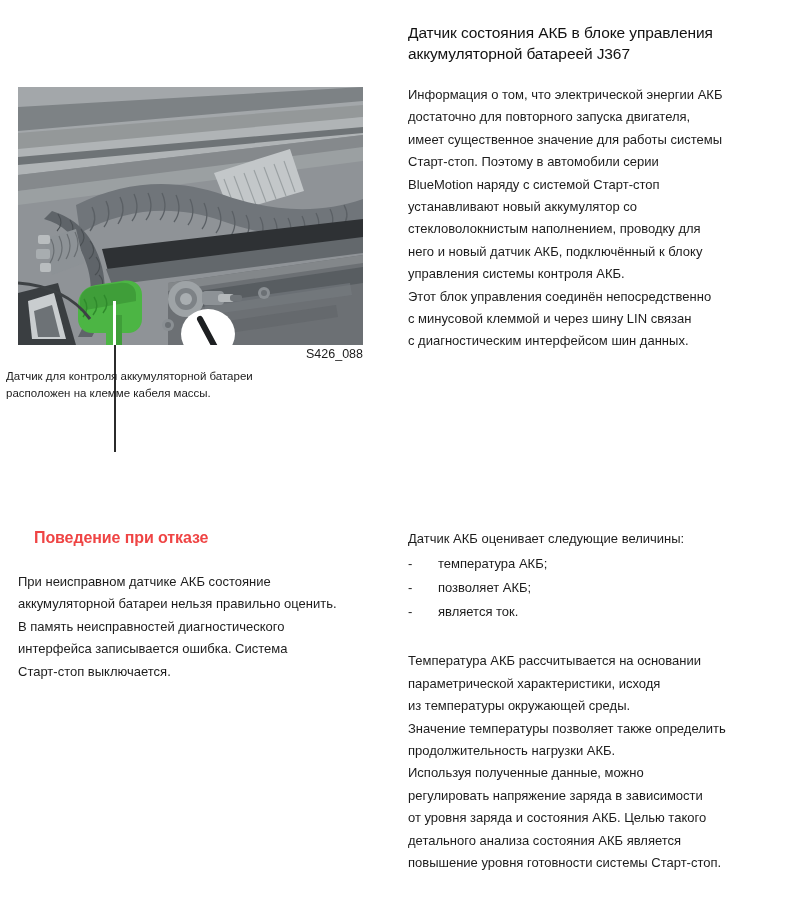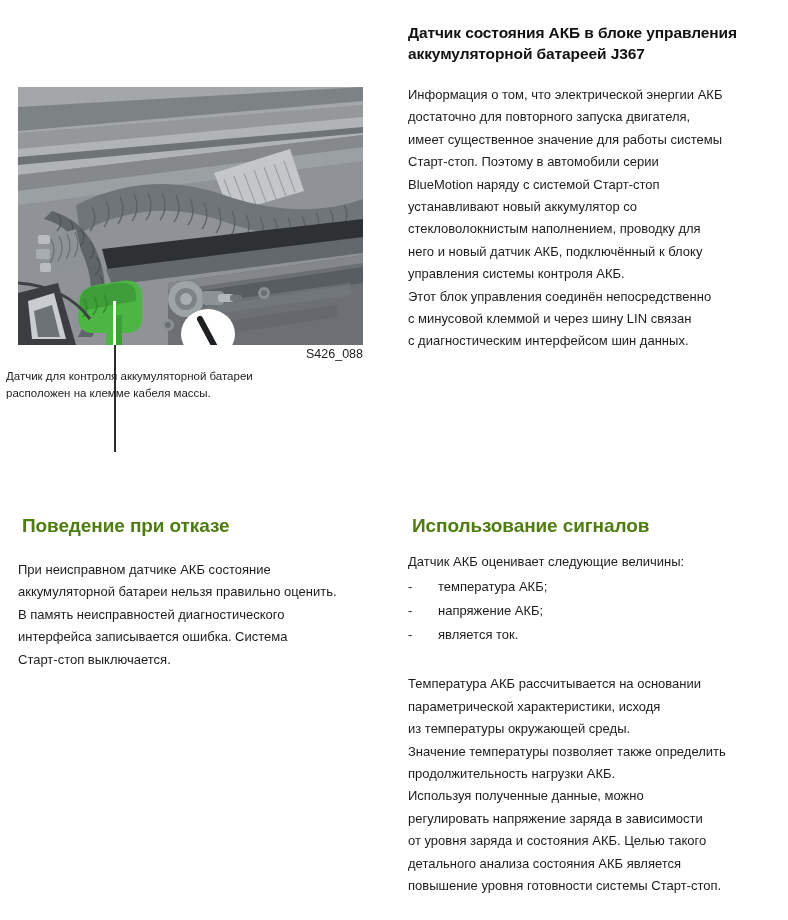--- a/index.html
+++ b/index.html
@@ -33,32 +33,32 @@
     position: absolute;
     left: 408px;
     top: 0;
     width: 340px;
   }
 
   
   h1.doc-title {
     font-size: 15.5px;
     line-height: 21px;
-    font-weight: bold;
+    font-weight: normal;
     margin: 0;
     letter-spacing: -0.1px;
     color: #121212;
   }
   h2.section-title {
-    font-size: 19px;
+    font-size: 16px;
     line-height: 19px;
     font-weight: bold;
-    margin: 4px;
+    margin: 16px;
     letter-spacing: -0.1px;
-    color: #4d7c0f;
+    color: #ef4444;
   }
   p.body-text {
     font-size: 13px;
     line-height: 22.4px;
     margin: 0;
     color: #1c1c1c;
     white-space: pre-line;
   }
   p.caption-text {
     font-size: 11.5px;
@@ -296,32 +296,31 @@
   <div class="col-left" style="top:512px;">
     <h2 class="section-title">Поведение при отказе</h2>
     <p class="body-text" style="margin-top:24px;">При неисправном датчике АКБ состояние
 аккумуляторной батареи нельзя правильно оценить.
 В память неисправностей диагностического
 интерфейса записывается ошибка. Система
 Старт-стоп выключается.</p>
   </div>
 
   <div class="col-right" style="top:512px;">
-    <h2 class="section-title">Использование сигналов</h2>
 
     <p class="body-text" style="margin-top:16px;">Датчик АКБ оценивает следующие величины:</p>
 
     <ul class="dash-list" style="margin-top:2px;">
       <li>
         <span class="dash">-</span>
         <span>температура АКБ;</span>
       </li>
       <li>
         <span class="dash">-</span>
-        <span>напряжение АКБ;</span>
+        <span>позволяет АКБ;</span>
       </li>
       <li>
         <span class="dash">-</span>
         <span>является ток.</span>
       </li>
     </ul>
 
     <p class="body-text" style="margin-top:26px;">Температура АКБ рассчитывается на основании
 параметрической характеристики, исходя
 из температуры окружающей среды.

